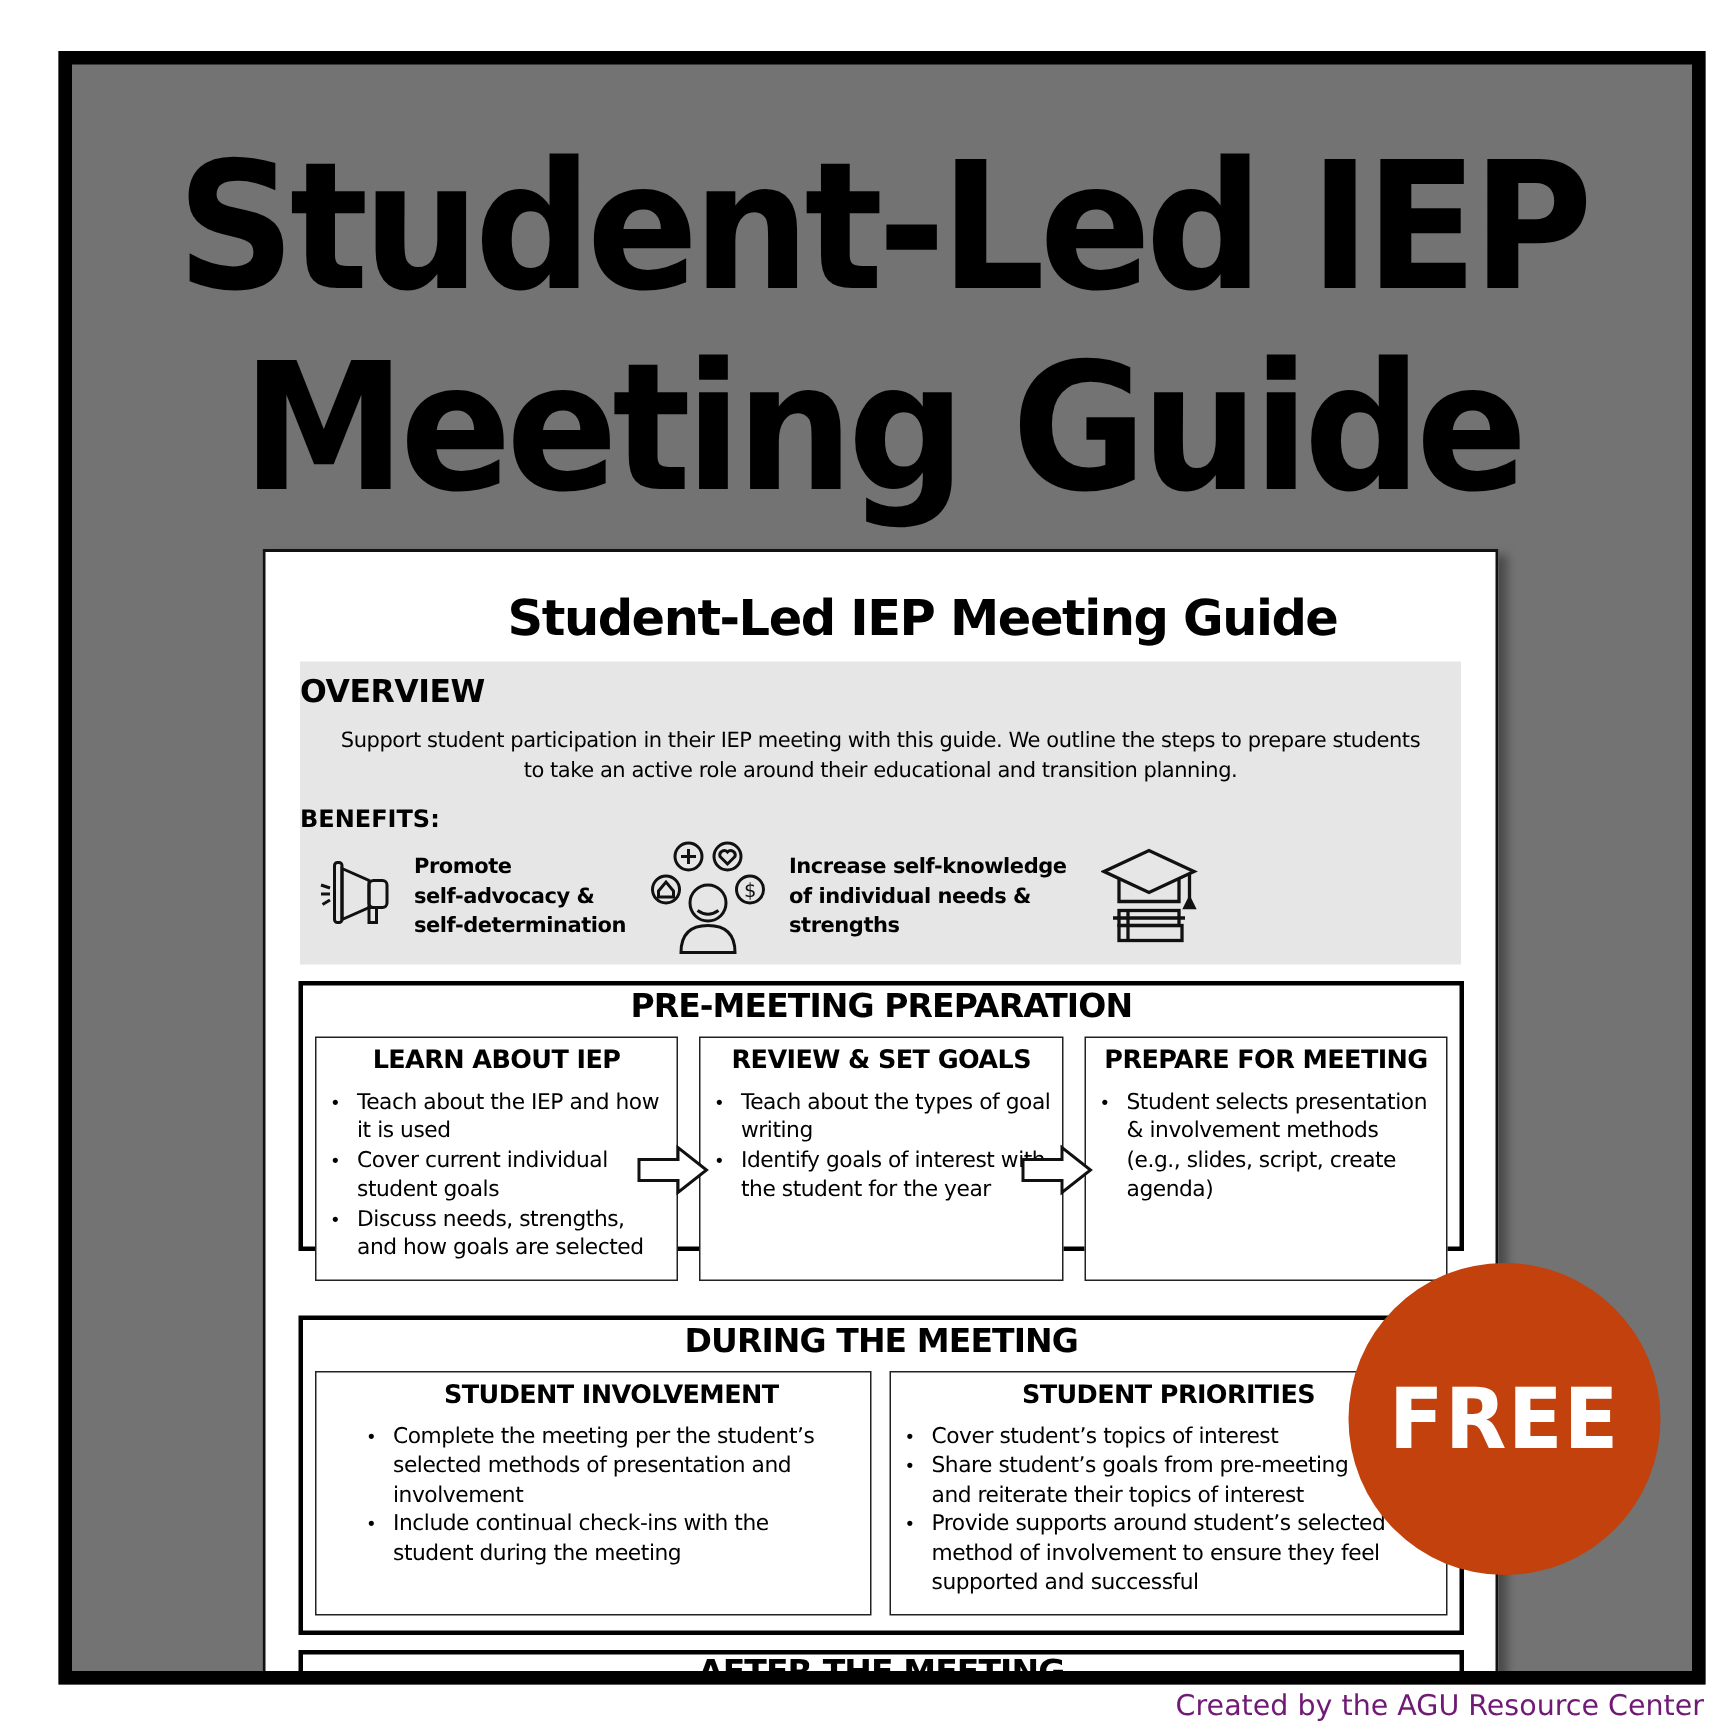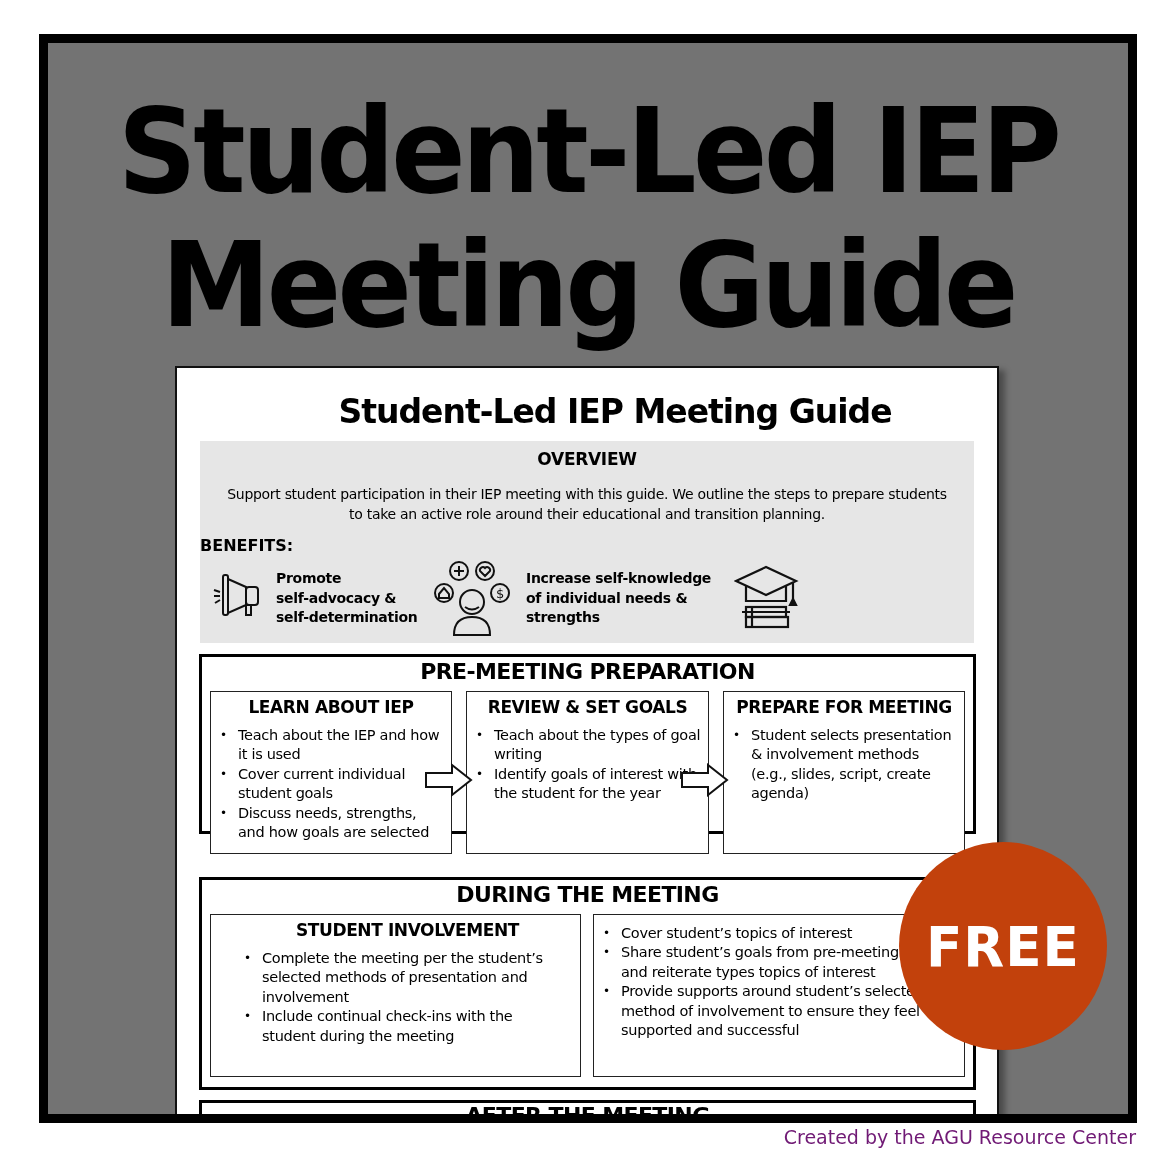--- a/index.html
+++ b/index.html
@@ -33,21 +33,21 @@
     position: absolute; left: 0; top: 24px; width: 100%;
     text-align: center; font-weight: bold; font-size: 33px; letter-spacing: -1px; margin-left: 28px;
   }
 
   .overview {
     position: absolute; left: 23px; top: 73px; width: 774px; height: 202px;
     background: #e6e6e6;
   }
   .ov-heading {
     position: absolute; left: 0; top: 8px; width: 100%;
-    text-align: center; font-weight: bold; font-size: 17px; letter-spacing: -0.3px;
+    font-weight: bold; font-size: 21px; letter-spacing: -0.3px;
   }
   .ov-text {
     position: absolute; left: 20px; top: 44px; width: 734px;
     text-align: center; font-size: 14px; line-height: 19.5px; letter-spacing: -0.3px;
   }
   .ben-heading {
     position: absolute; left: 0; top: 95px; width: 100%;
     font-weight: bold; font-size: 16px;
   }
   .benefit { position: absolute; top: 118px; height: 80px; }
@@ -210,23 +210,24 @@
 
       <div class="box" style="left:8px; top:34px; width:371px; height:163px;padding-left:24px;">
         <div class="box-title">STUDENT INVOLVEMENT</div>
         <ul style="padding-right:30px;">
           <li>Complete the meeting per the student’s selected methods of presentation and involvement</li>
           <li>Include continual check-ins with the student during the meeting</li>
         </ul>
       </div>
 
       <div class="box" style="left:391px; top:34px; width:372px; height:163px;">
+        <div class="box-title">STUDENT PRIORITIES</div>
         <ul style="padding-right:40px;">
           <li>Cover student’s topics of interest</li>
-          <li>Share student’s goals from pre-meeting and reiterate types topics of interest</li>
+          <li>Share student’s goals from pre-meeting and reiterate their topics of interest</li>
           <li>Provide supports around student’s selected method of involvement to ensure they feel supported and successful</li>
         </ul>
       </div>
     </div>
 
     <div class="section" style="top:732px; height:120px;">
       <div class="sec-title" style="top:0px;">AFTER THE MEETING</div>
     </div>
   </div>
 </div>

